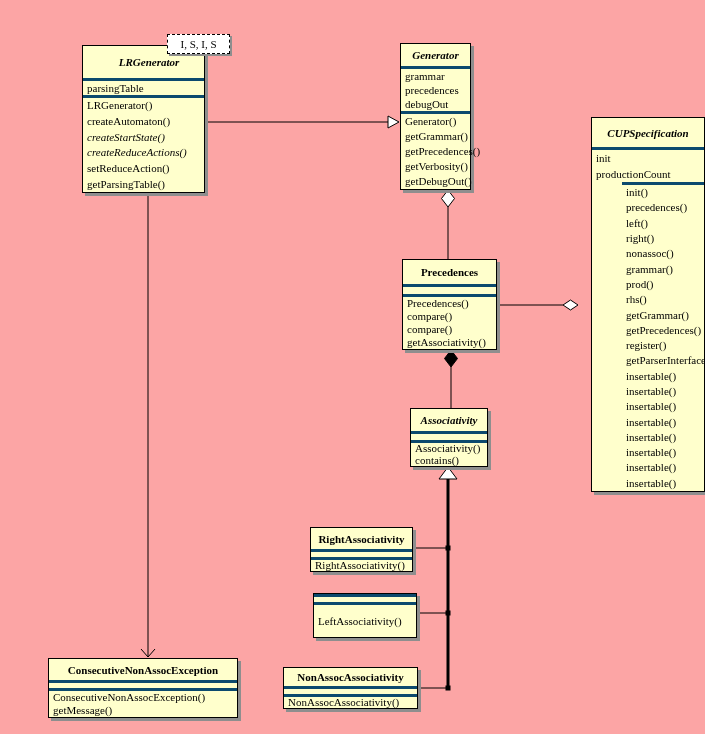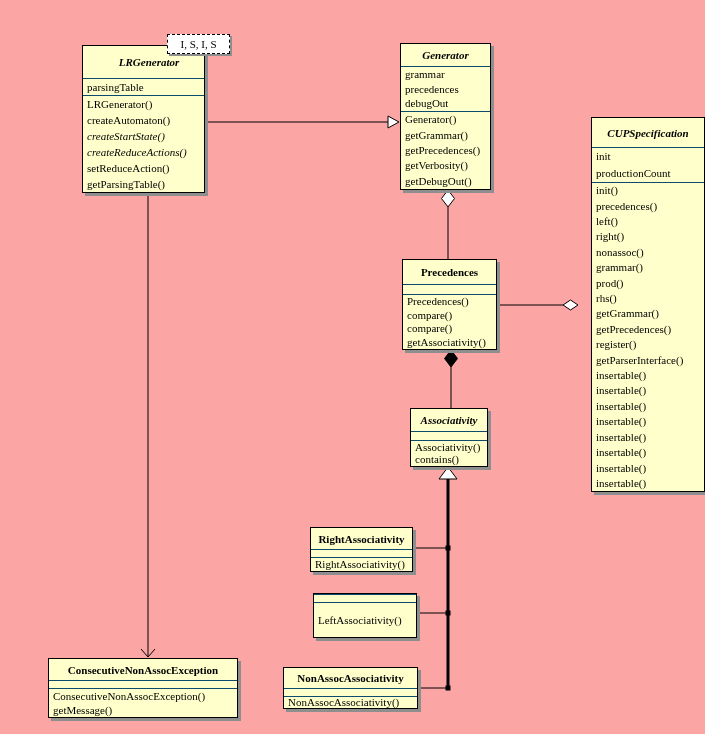--- a/index.html
+++ b/index.html
@@ -4,21 +4,21 @@
 <style>
   html,body{margin:0;padding:0;background:#fff;}
   #canvas{position:relative;width:705px;height:734px;background:#fca5a5;overflow:hidden;
           font-family:Liberation Serif, serif;}
   #edges{position:absolute;left:0;top:0;z-index:0;}
   .uml-class{position:absolute;z-index:1;background:#FFFFCC;border:1px solid #000;
              box-shadow:3px 3px 0 #8e8e8e;box-sizing:border-box;display:flex;flex-direction:column;}
   .uml-title{display:flex;align-items:center;justify-content:center;font-weight:bold;
              font-size:11px;color:#000;box-sizing:border-box;white-space:nowrap;overflow:hidden;}
   .uml-title.italic{font-style:italic;}
-  .uml-attrs,.uml-methods{border-top:1px solid #0c4a6e;box-sizing:border-box;display:flex;
+  .uml-attrs,.uml-methods{border-top:3px solid #0c4a6e;box-sizing:border-box;display:flex;
              flex-direction:column;justify-content:space-around;}
   .row{flex:1;display:flex;align-items:center;padding-left:4px;font-size:11px;color:#000;
        white-space:nowrap;line-height:1;}
   .row.italic{font-style:italic;}
   .template-box{position:absolute;z-index:3;background:#ffffff;border:1px dashed #000;
        box-shadow:2px 2px 0 #8e8e8e;display:flex;align-items:center;justify-content:center;
        font-size:11px;color:#000;box-sizing:border-box;}
 </style>
 </head>
 <body>
@@ -74,21 +74,21 @@
     <div class="uml-methods" style="flex:1;">
         <div class="row">LRGenerator()</div>
         <div class="row">createAutomaton()</div>
         <div class="row italic">createStartState()</div>
         <div class="row italic">createReduceActions()</div>
         <div class="row">setReduceAction()</div>
         <div class="row">getParsingTable()</div>
       </div>
   </div>
 
-  <div class="uml-class" style="left:400px;top:43px;width:91px;height:147px;">
+  <div class="uml-class" style="left:400px;top:43px;width:71px;height:147px;">
     <div class="uml-title italic" style="height:22px;">Generator</div>
     <div class="uml-attrs" style="height:45px;">
         <div class="row">grammar</div>
         <div class="row">precedences</div>
         <div class="row">debugOut</div>
       </div>
     <div class="uml-methods" style="flex:1;">
         <div class="row">Generator()</div>
         <div class="row">getGrammar()</div>
         <div class="row">getPrecedences()</div>
@@ -96,21 +96,21 @@
         <div class="row">getDebugOut()</div>
       </div>
   </div>
 
   <div class="uml-class" style="left:591px;top:117px;width:114px;height:375px;">
     <div class="uml-title italic" style="height:29px;">CUPSpecification</div>
     <div class="uml-attrs" style="height:35px;">
         <div class="row">init</div>
         <div class="row">productionCount</div>
       </div>
-    <div class="uml-methods" style="flex:1;">
+    <div class="uml-methods" style="flex:1;margin-left:30px;">
         <div class="row">init()</div>
         <div class="row">precedences()</div>
         <div class="row">left()</div>
         <div class="row">right()</div>
         <div class="row">nonassoc()</div>
         <div class="row">grammar()</div>
         <div class="row">prod()</div>
         <div class="row">rhs()</div>
         <div class="row">getGrammar()</div>
         <div class="row">getPrecedences()</div>

